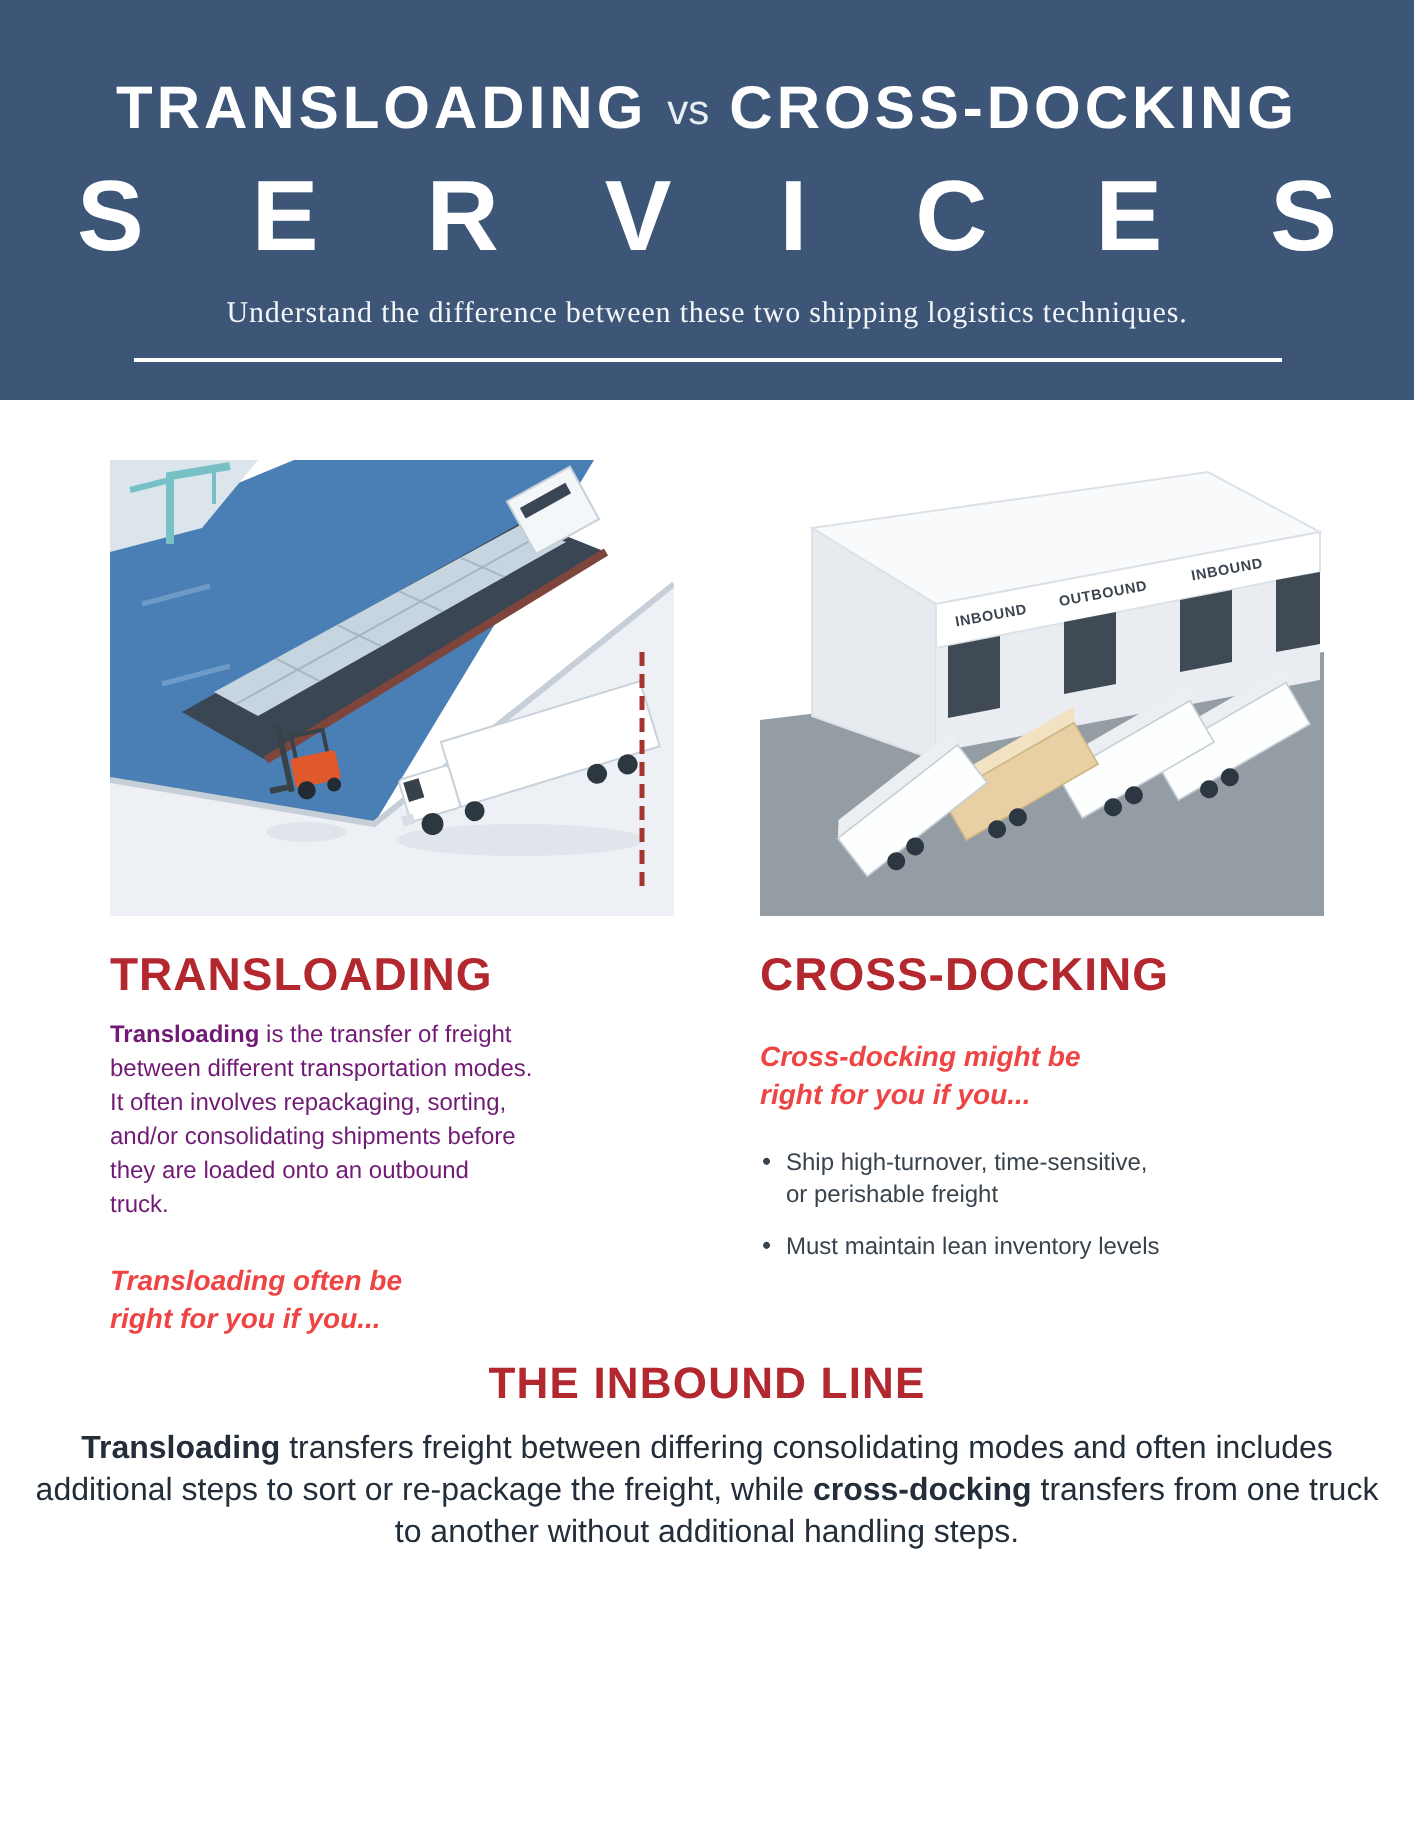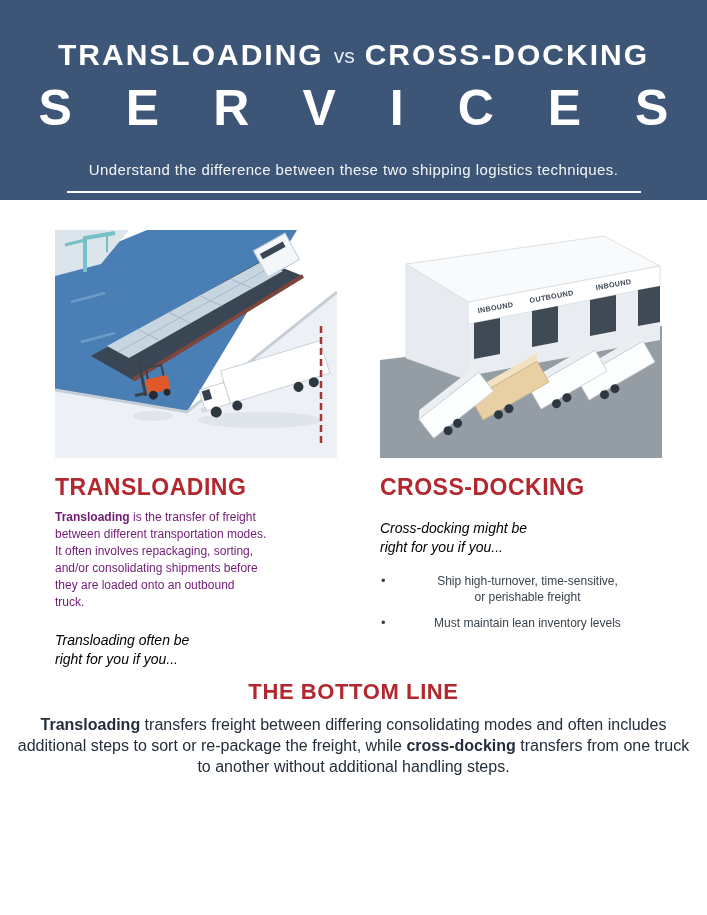--- a/index.html
+++ b/index.html
@@ -13,41 +13,41 @@
   .hero {
     background: #3d5677; height: 200px; text-align: center; color: #ffffff;
     padding-top: 38px;
   }
   .title-row { font-size: 30px; font-weight: 800; letter-spacing: 2px; line-height: 1.15; }
   .title-row .vs { font-size: 21px; font-weight: 400; letter-spacing: 0; margin: 0 10px; position: relative; top: -2px; color: #e9eef4; }
   .services {
     margin-top: 10px; font-size: 50px; font-weight: 800; line-height: 1;
     letter-spacing: 54px; margin-right: -54px; white-space: nowrap;
   }
-  .subtitle { margin-top: 28px; font-size: 15px; letter-spacing: 0.4px; color: #f3f6f9; }
+  .subtitle { margin-top: 16px; font-size: 15px; letter-spacing: 0.4px; color: #f3f6f9; font-family: Liberation Serif, serif; }
   .divider { width: 574px; height: 2px; background: #ffffff; margin: 13px auto 0; }
 
   
   .columns { display: flex; padding: 30px 52px 0 55px; gap: 43px; }
   .col { width: 282px; flex: 0 0 282px; }
   .illo { width: 282px; height: 228px; }
   .illo svg { display: block; }
 
   .col-heading { margin: 18px 0 0; font-size: 23px; font-weight: 800; color: #b3272e; letter-spacing: 0.5px; line-height: 1; }
   .desc { margin: 10px 0 0; font-size: 12px; line-height: 17px; color: #701a75; }
   .desc-l { max-width: 212px; }
   .desc-r { max-width: 232px; }
   .desc strong { font-weight: 700; }
 
   .subhead {
-    margin: 20px 0 0; font-size: 14px; font-weight: 400; font-style: italic;
-    color: #000000; line-height: 19px; white-space: pre-line;
-  }
-
-  .bullets { list-style: none; margin: 16px 0 0; padding: 0; text-align: center; }
+    margin: 20px 0 0; font-size: 14px; font-weight: 700; font-style: italic;
+    color: #ef4444; line-height: 19px; white-space: pre-line;
+  }
+
+  .bullets { list-style: none; margin: 16px 0 0; padding: 0; }
   .bullets li {
     position: relative; padding-left: 13px; margin-bottom: 10px;
     font-size: 12px; line-height: 16px; color: #39434d; white-space: pre-line;
   }
   .bullets li::before { content: "\2022"; position: absolute; left: 1px; top: 0; font-size: 13px; color: #39434d; }
 
   
   .bottom { text-align: center; margin-top: 10px; }
   .bottom-heading { margin: 0; font-size: 22px; font-weight: 800; color: #b3272e; letter-spacing: 0.6px; }
   .bottom-text { margin: 9px auto 0; max-width: 672px; font-size: 16px; line-height: 21px; color: #232e3a; }
@@ -194,17 +194,17 @@
       <ul class="bullets">
         <li>Ship high-turnover, time-sensitive,
 or perishable freight</li>
         <li>Must maintain lean inventory levels</li>
       </ul>
     </section>
 
   </main>
 
   <footer class="bottom">
-    <h2 class="bottom-heading">THE BOTTOM LINE</h2>
+    <h2 class="bottom-heading">THE INBOUND LINE</h2>
     <p class="bottom-text"><strong>Transloading</strong><span> transfers freight between differing consolidating modes and often includes additional steps to sort or re-package the freight, while </span><strong>cross-docking</strong><span> transfers from one truck to another without additional handling steps.</span></p>
   </footer>
 
 </div>
 
 </body></html>

